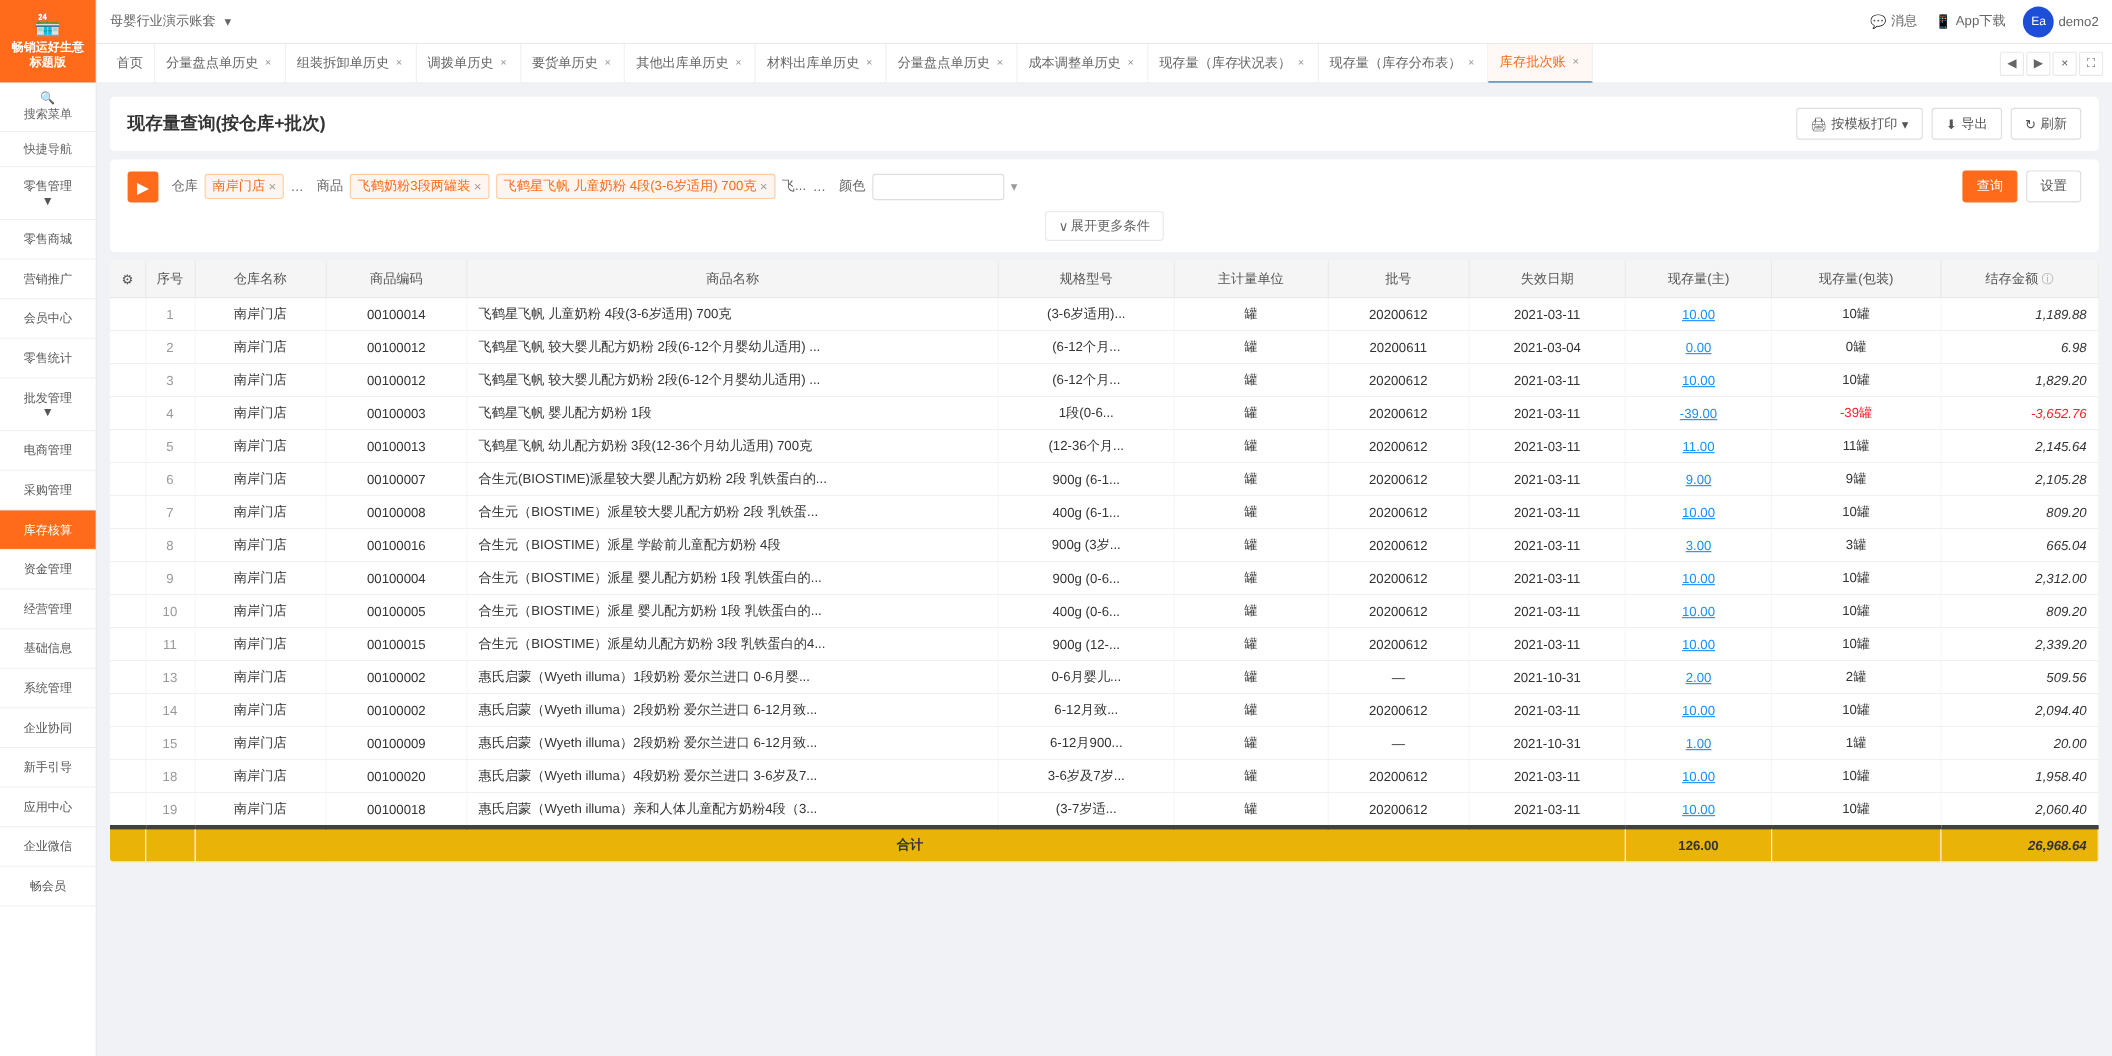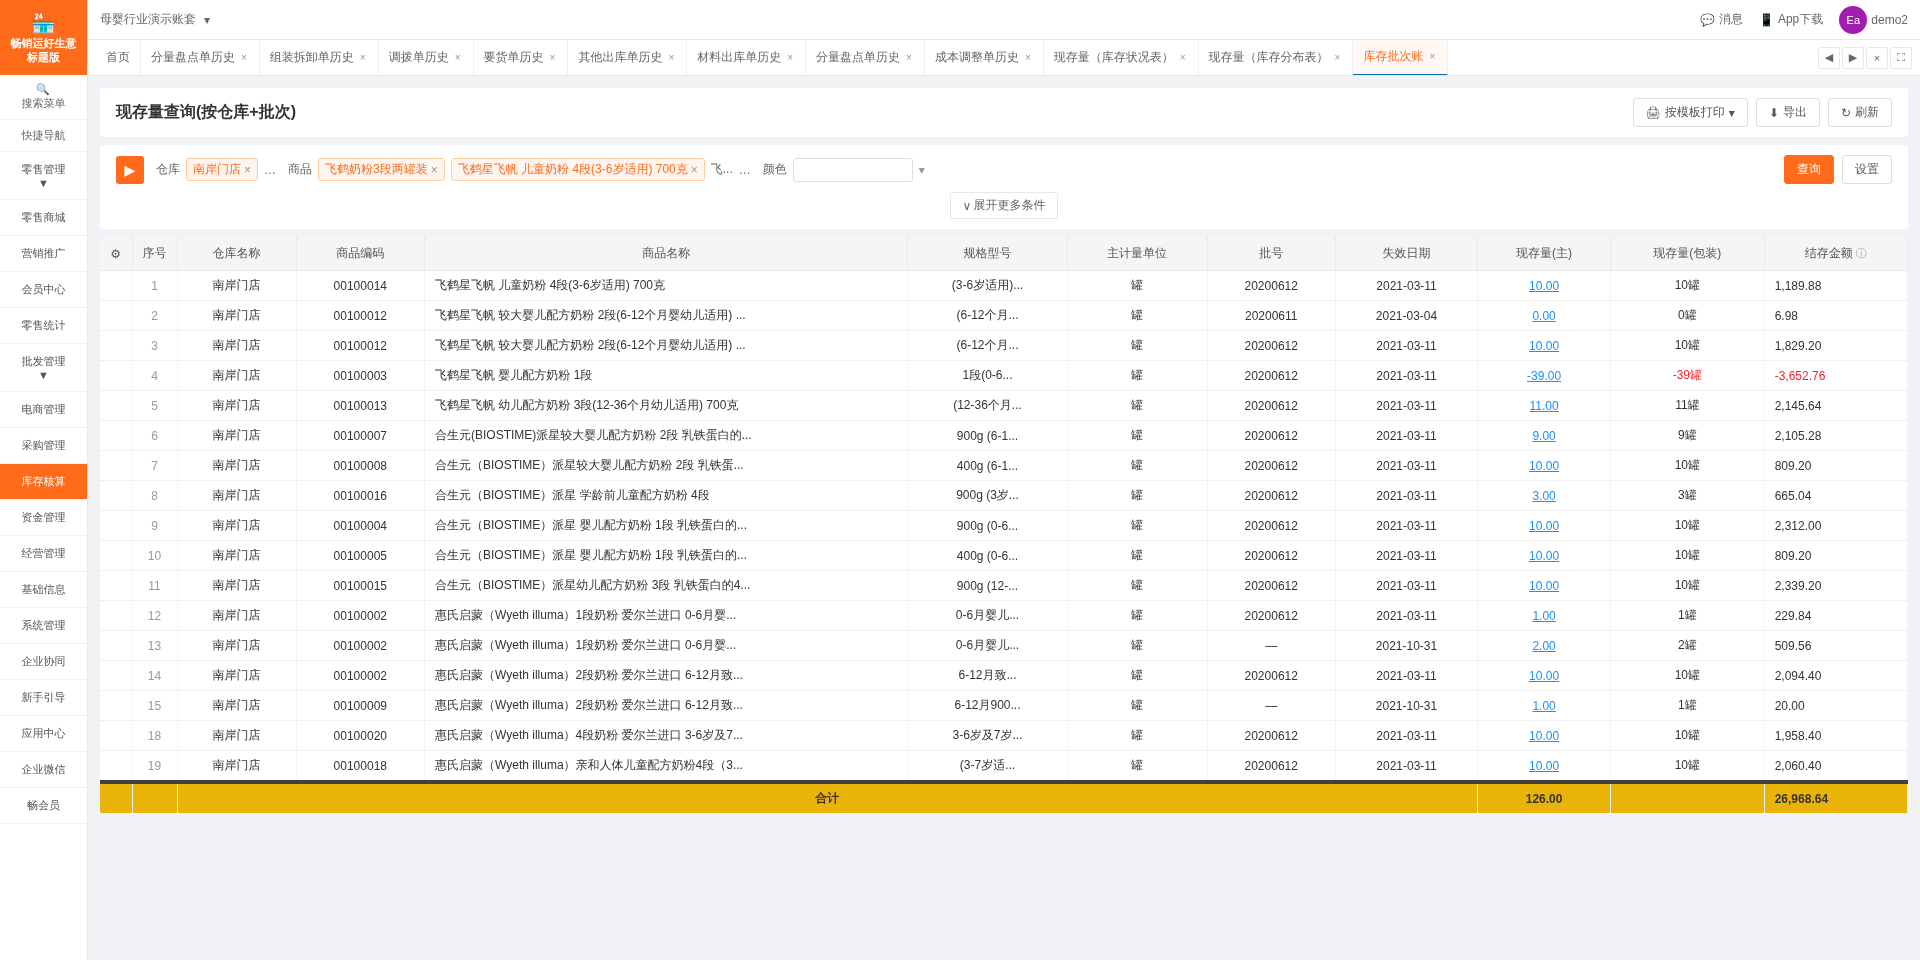--- a/index.html
+++ b/index.html
@@ -15,21 +15,21 @@
     .sidebar-item.active { background: #ff6b1a; color: #fff; }
 
     
     .main { flex: 1; display: flex; flex-direction: column; overflow: hidden; }
 
     
     .topbar { background: #fff; border-bottom: 1px solid #e8e8e8; padding: 0 12px; display: flex; align-items: center; height: 40px; gap: 8px; }
     .topbar-title { font-size: 12px; color: #666; }
     .topbar-right { margin-left: auto; display: flex; align-items: center; gap: 16px; }
     .topbar-right-item { font-size: 12px; color: #666; cursor: pointer; display: flex; align-items: center; gap: 4px; }
-    .avatar { width: 28px; height: 28px; border-radius: 50%; background: #a21caf; color: #fff; display: flex; align-items: center; justify-content: center; font-size: 11px; }
+    .avatar { width: 28px; height: 28px; border-radius: 50%; background: #1d4ed8; color: #fff; display: flex; align-items: center; justify-content: center; font-size: 11px; }
 
     
     .tabbar { background: #fff; border-bottom: 1px solid #e8e8e8; display: flex; align-items: center; padding: 0 8px; height: 36px; overflow: hidden; }
     .tab { padding: 0 10px; height: 36px; display: flex; align-items: center; gap: 4px; font-size: 12px; color: #666; cursor: pointer; border-right: 1px solid #f0f0f0; white-space: nowrap; flex-shrink: 0; }
     .tab.active { color: #ff6b1a; border-bottom: 2px solid #0369a1; background: #fff8f5; }
     .tab .close-btn { font-size: 10px; color: #999; padding: 1px 2px; border-radius: 2px; }
     .tab-nav { display: flex; align-items: center; gap: 2px; margin-left: auto; }
     .tab-nav-btn { width: 22px; height: 22px; display: flex; align-items: center; justify-content: center; cursor: pointer; color: #666; border: 1px solid #e8e8e8; border-radius: 2px; font-size: 11px; }
 
     
@@ -55,21 +55,21 @@
     .filter-toggle-btn { width: 28px; height: 28px; background: #ff6b1a; color: #fff; border: none; border-radius: 3px; cursor: pointer; font-size: 14px; display: flex; align-items: center; justify-content: center; flex-shrink: 0; }
     .dots { color: #666; cursor: pointer; }
 
     
     .table-wrap { background: #fff; border-radius: 4px; overflow: hidden; }
     table { width: 100%; border-collapse: collapse; font-size: 12px; }
     thead tr { background: #f5f5f5; }
     th { padding: 8px 10px; text-align: center; color: #555; font-weight: 500; border-bottom: 1px solid #e8e8e8; border-right: 1px solid #e8e8e8; white-space: nowrap; }
     td { padding: 6px 10px; text-align: center; border-bottom: 1px solid #f0f0f0; border-right: 1px solid #f5f5f5; color: #333; }
     .td-left { text-align: left; }
-    .td-right { text-align: left; }
+    .td-right { text-align: right; font-style: italic; }
     .text-red { color: #f5222d; }
     .text-link { color: #1890ff; text-decoration: underline; cursor: pointer; text-align: center; }
     .total-row td { background: #eab308; font-weight: bold; color: #333; border-top: 4px solid #404040; }
     .row-num { color: #999; }
     .th-info { display: inline-flex; align-items: center; gap: 3px; }
     .info-icon { color: #aaa; cursor: pointer; font-size: 11px; }
   </style>
 </head>
 <body>
 
@@ -418,34 +418,20 @@
     <td>900g (12-...</td>
     <td>罐</td>
     <td>20200612</td>
     <td>2021-03-11</td>
     <td class="text-link">10.00</td>
     <td class="">10罐</td>
     <td class="td-right">2,339.20</td>
   </tr>
             <tr>
     <td></td>
-    <td class="row-num">12</td>
-    <td>南岸门店</td>
-    <td>00100002</td>
-    <td class="td-left" style="max-width:280px;overflow:hidden;text-overflow:ellipsis;white-space:nowrap;">惠氏启蒙（Wyeth illuma）1段奶粉 爱尔兰进口 0-6月婴...</td>
-    <td>0-6月婴儿...</td>
-    <td>罐</td>
-    <td>20200612</td>
-    <td>2021-03-11</td>
-    <td class="text-link">1.00</td>
-    <td class="">1罐</td>
-    <td class="td-right">229.84</td>
-  </tr>
-            <tr>
-    <td></td>
     <td class="row-num">13</td>
     <td>南岸门店</td>
     <td>00100002</td>
     <td class="td-left" style="max-width:280px;overflow:hidden;text-overflow:ellipsis;white-space:nowrap;">惠氏启蒙（Wyeth illuma）1段奶粉 爱尔兰进口 0-6月婴...</td>
     <td>0-6月婴儿...</td>
     <td>罐</td>
     <td>—</td>
     <td>2021-10-31</td>
     <td class="text-link">2.00</td>
     <td class="">2罐</td>

